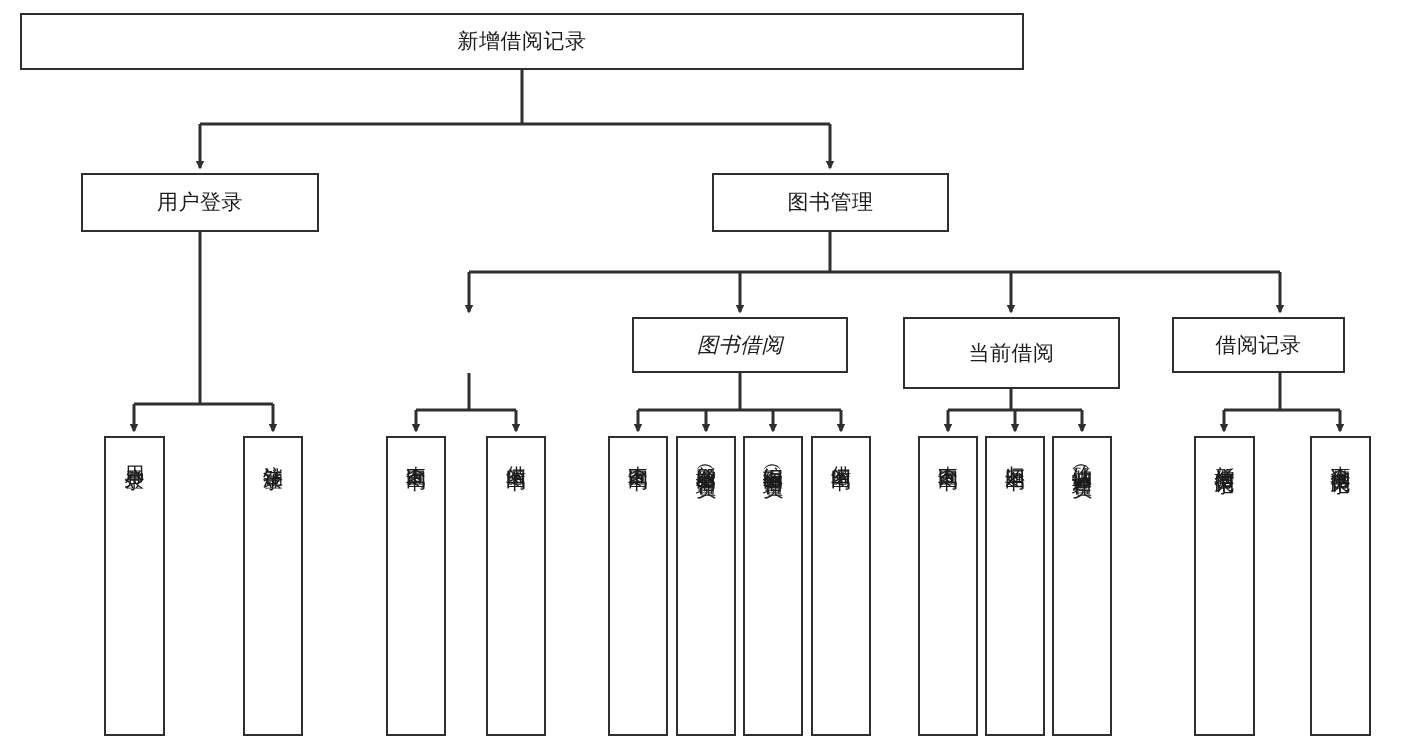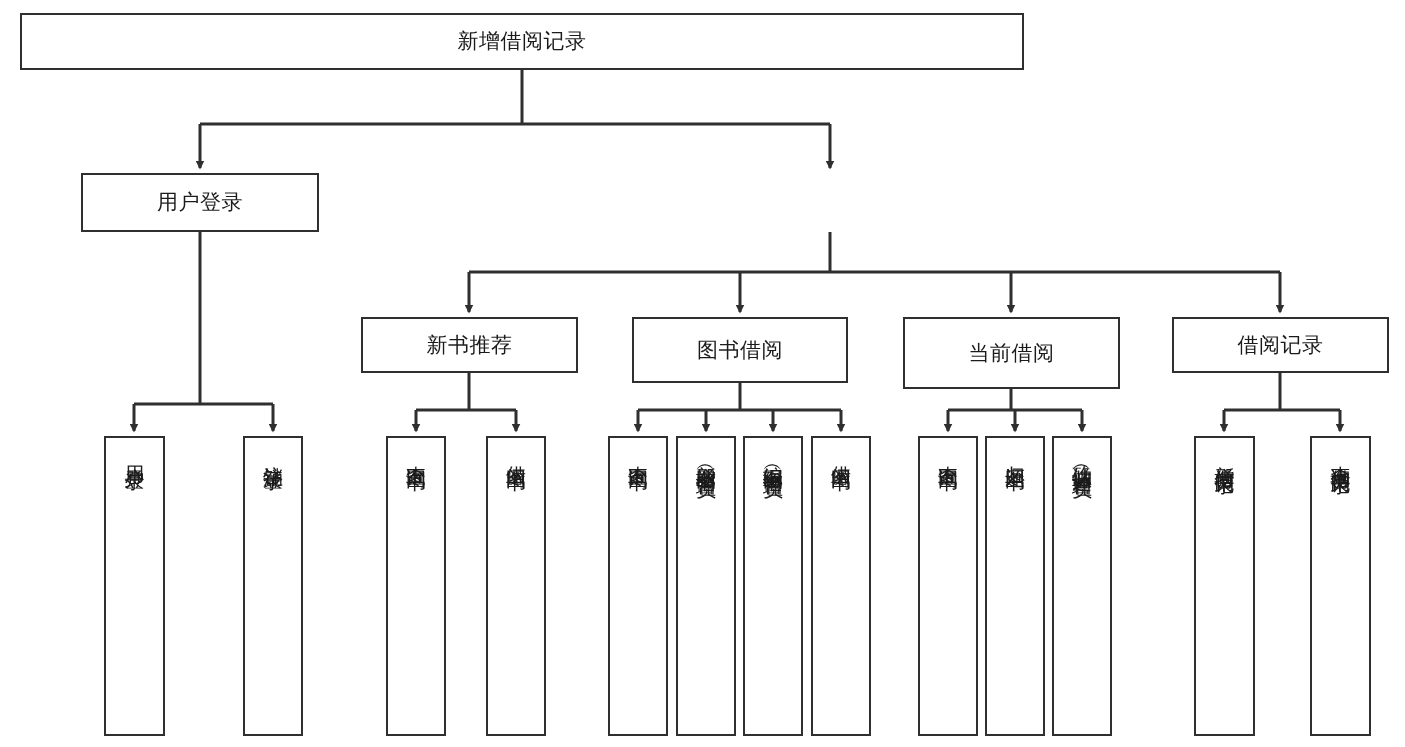--- a/index.html
+++ b/index.html
@@ -121,31 +121,31 @@
     </g>
   </svg>
 
   <div class="node" style="left:20px;top:13px;width:1004px;height:57px;">
     <span class="label">新增借阅记录</span>
   </div>
 
   <div class="node" style="left:81px;top:173px;width:238px;height:59px;">
     <span class="label">用户登录</span>
   </div>
+  <div class="node" style="left:712px;top:173px;width:237px;height:59px;">
+    <span class="label">图书管理</span>
+  </div>
 
-  <div class="node" style="left:361px;top:317px;width:217px;height:56px;">
-    <span class="label">新书推荐</span>
-  </div>
-  <div class="node" style="left:632px;top:317px;width:216px;height:66px;">
+  <div class="node" style="left:632px;top:317px;width:216px;height:56px;font-style:italic;">
     <span class="label">图书借阅</span>
   </div>
   <div class="node" style="left:903px;top:317px;width:217px;height:72px;">
     <span class="label">当前借阅</span>
   </div>
-  <div class="node" style="left:1172px;top:317px;width:217px;height:56px;">
+  <div class="node" style="left:1172px;top:317px;width:173px;height:56px;">
     <span class="label">借阅记录</span>
   </div>
 
   <div class="node vert" style="left:104px;top:436px;width:61px;height:300px;">
     <span class="label">用户登录</span>
   </div>
   <div class="node vert" style="left:243px;top:436px;width:60px;height:300px;">
     <span class="label">注销登录</span>
   </div>
   <div class="node vert" style="left:386px;top:436px;width:60px;height:300px;">

